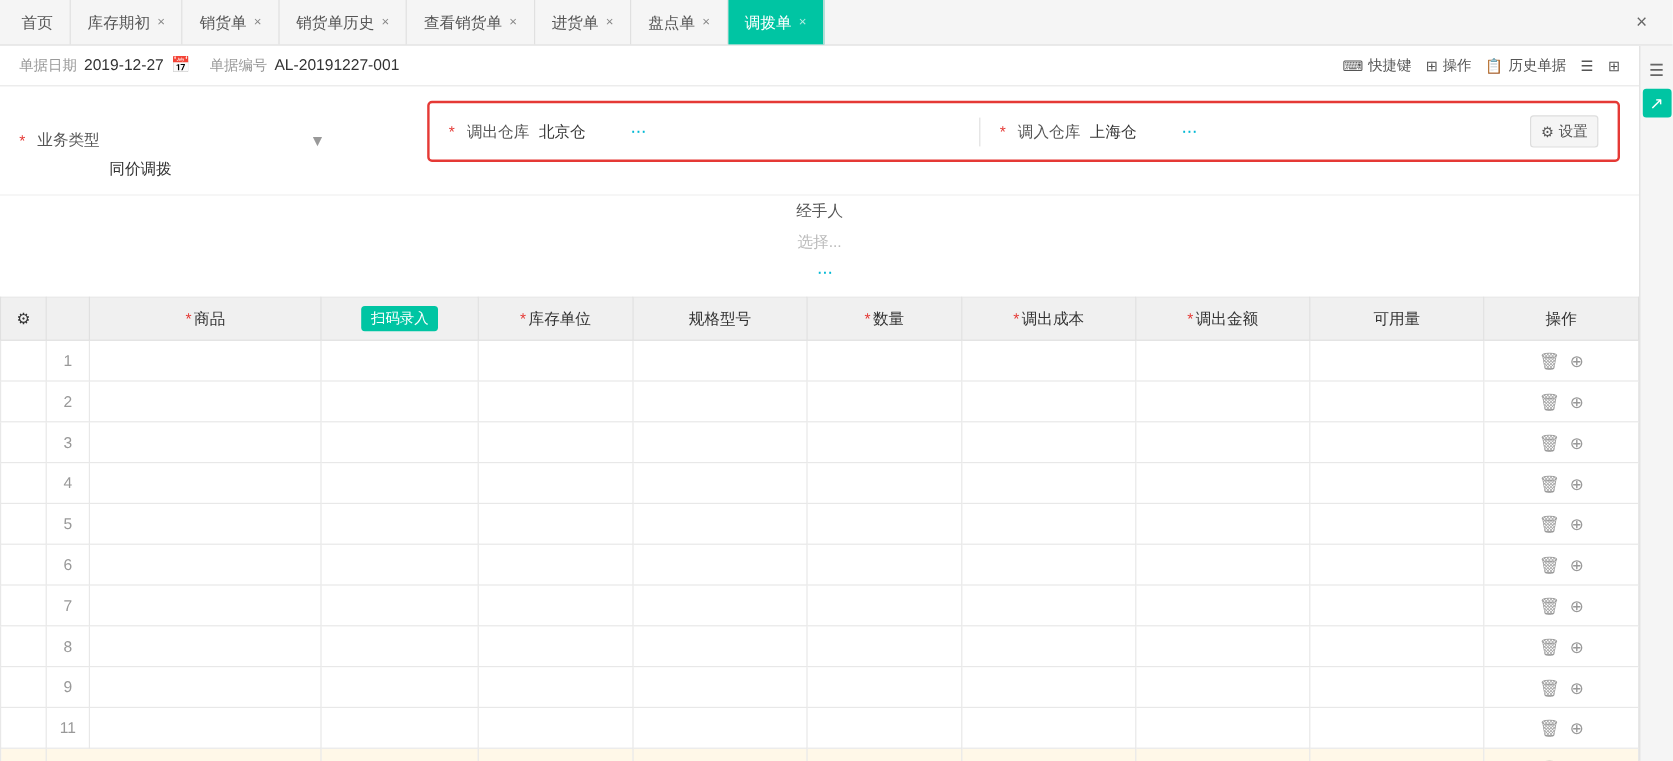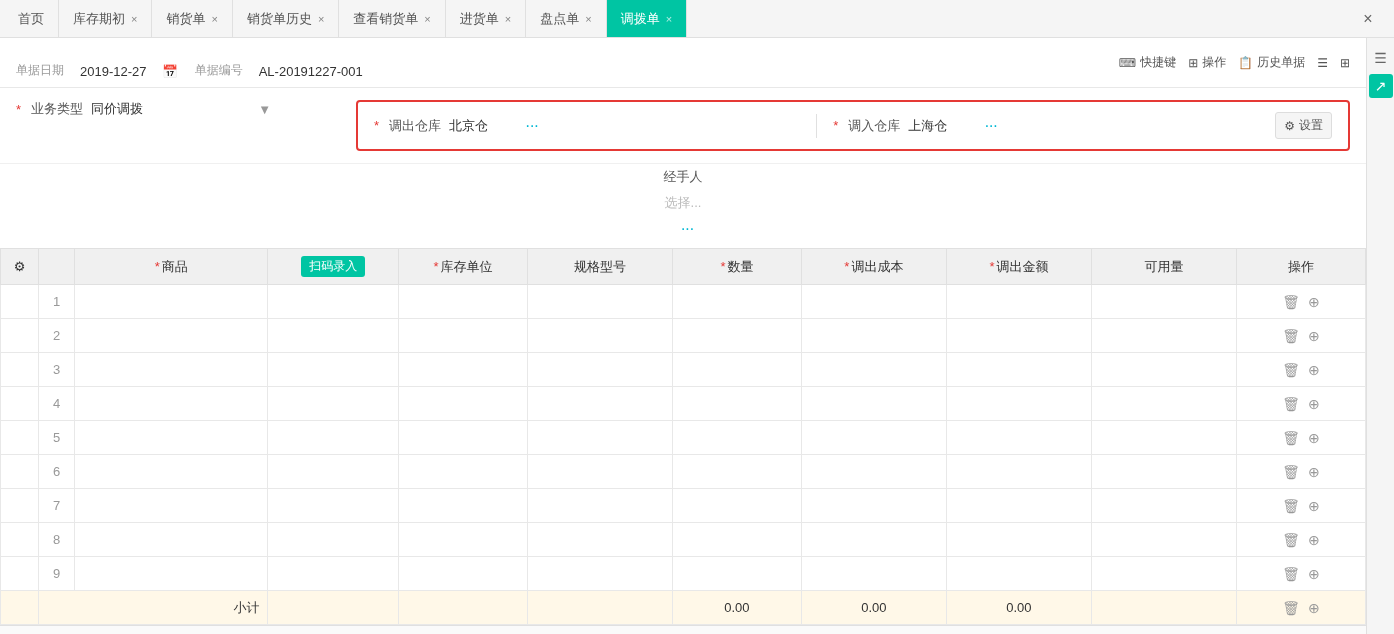--- a/index.html
+++ b/index.html
@@ -57,25 +57,24 @@
     
     .toolbar {
       display: flex;
       align-items: center;
       padding: 8px 16px;
       border-bottom: 1px solid #e8e8e8;
       gap: 16px;
     }
     .toolbar-item {
       display: flex;
-      align-items: flex-end;
-      gap: 16px;
+      align-items: flex-start;
+      gap: 6px;
       font-size: 13px;
       color: #333;
-      margin-top: 16px;
     }
     .toolbar-item .label { color: #999; font-size: 12px; }
     .toolbar-item .value { font-weight: 500; }
     .toolbar-right {
       margin-left: auto;
       display: flex;
       align-items: center;
       gap: 12px;
     }
     .toolbar-btn {
@@ -126,21 +125,21 @@
       color: #333;
       min-width: 60px;
     }
     .field-dropdown {
       display: flex;
       align-items: center;
       gap: 4px;
       cursor: pointer;
       min-width: 180px;
     }
-    .field-dropdown .value { flex: 1; }
+    .field-dropdown .value { flex: 1; margin-top: 48px; }
     .dropdown-arrow { color: #999; }
     .more-btn {
       color: #00b8d4;
       cursor: pointer;
       font-size: 16px;
       letter-spacing: -1px;
       margin-left: 8px;
     }
     .warehouse-section {
       display: flex;
@@ -593,20 +592,38 @@
     <td></td>
     <td></td>
     <td></td>
     <td>
       <div class="action-icons">
         <span class="action-icon" title="删除">🗑</span>
         <span class="action-icon copy" title="复制">⊕</span>
       </div>
     </td>
   </tr>
+          <tr class="last-row">
+    <td></td>
+    <td class="row-num">11</td>
+    <td></td>
+    <td></td>
+    <td></td>
+    <td></td>
+    <td></td>
+    <td></td>
+    <td></td>
+    <td></td>
+    <td>
+      <div class="action-icons">
+        <span class="action-icon" title="删除">🗑</span>
+        <span class="action-icon copy" title="复制">⊕</span>
+      </div>
+    </td>
+  </tr>
           <tr class="subtotal-row">
   <td></td>
   <td colspan="2" style="text-align:right;background:#fff8e8;">小计</td>
   <td style="background:#fff8e8;"></td>
   <td style="background:#fff8e8;"></td>
   <td style="background:#fff8e8;"></td>
   <td style="background:#fff8e8;">0.00</td>
   <td style="background:#fff8e8;">0.00</td>
   <td style="background:#fff8e8;">0.00</td>
   <td style="background:#fff8e8;"></td>

